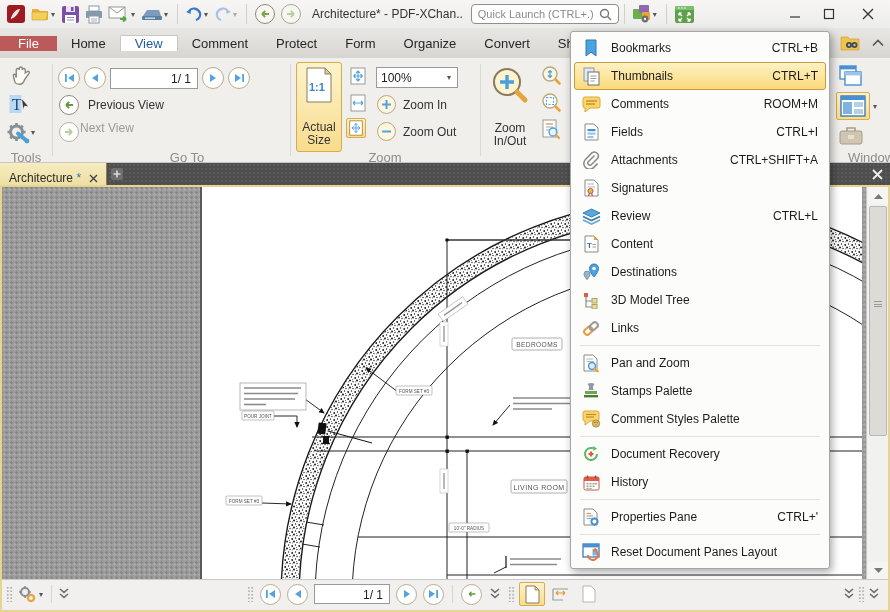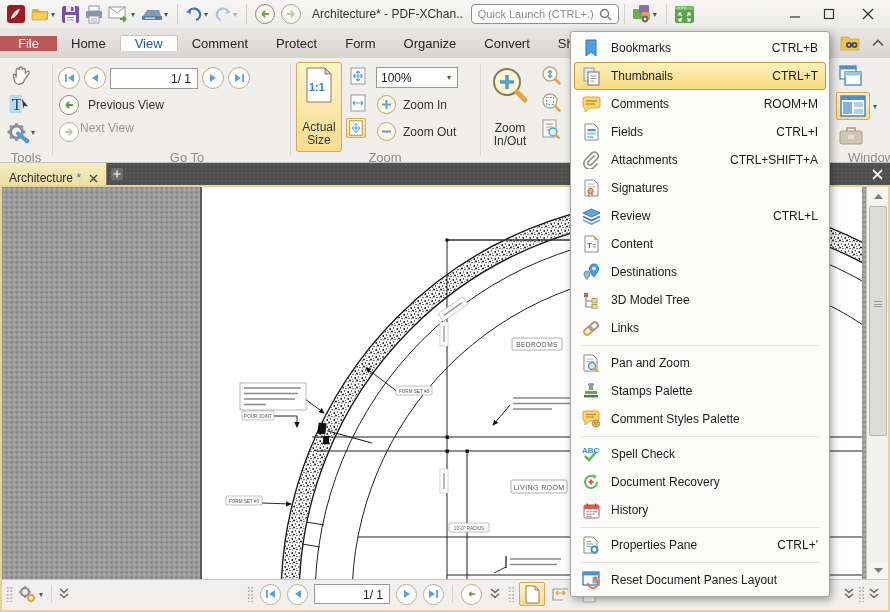--- a/index.html
+++ b/index.html
@@ -828,30 +828,20 @@
             <circle cx="15.2" cy="12.6" r=".8" fill="#4a90d0"></circle>
             <circle cx="14" cy="14.8" r=".8" fill="#6aa84f"></circle>
           </svg>
         </span>
       <span class="mlabel">Comment Styles Palette</span>
         <span class="mshort"></span>
     </div>
     <div class="msep"></div>
     <div class="mi">
       <span class="mic">
-          <svg width="20" height="18" viewBox="0 0 20 18">
-            <text x="1" y="8" font-size="8" font-weight="bold" fill="#4a90d0">ABC</text>
-            <path d="M4 11l4 4 7-8" fill="none" stroke="#5cb85c" stroke-width="2.6"></path>
-          </svg>
-        </span>
-      <span class="mlabel">Spell Check</span>
-        <span class="mshort"></span>
-    </div>
-    <div class="mi">
-      <span class="mic">
           <svg width="18" height="18" viewBox="0 0 18 18">
             <path d="M15 9A6 6 0 1 1 11 3.3" fill="none" stroke="#5cb85c" stroke-width="2"></path>
             <path d="M11 1l4 2.5-3.5 2.5z" fill="#5cb85c"></path>
             <path d="M9 6.5v5M6.5 9h5" stroke="#e05c4a" stroke-width="2.2"></path>
           </svg>
         </span>
       <span class="mlabel">Document Recovery</span>
         <span class="mshort"></span>
     </div>
     <div class="mi">

